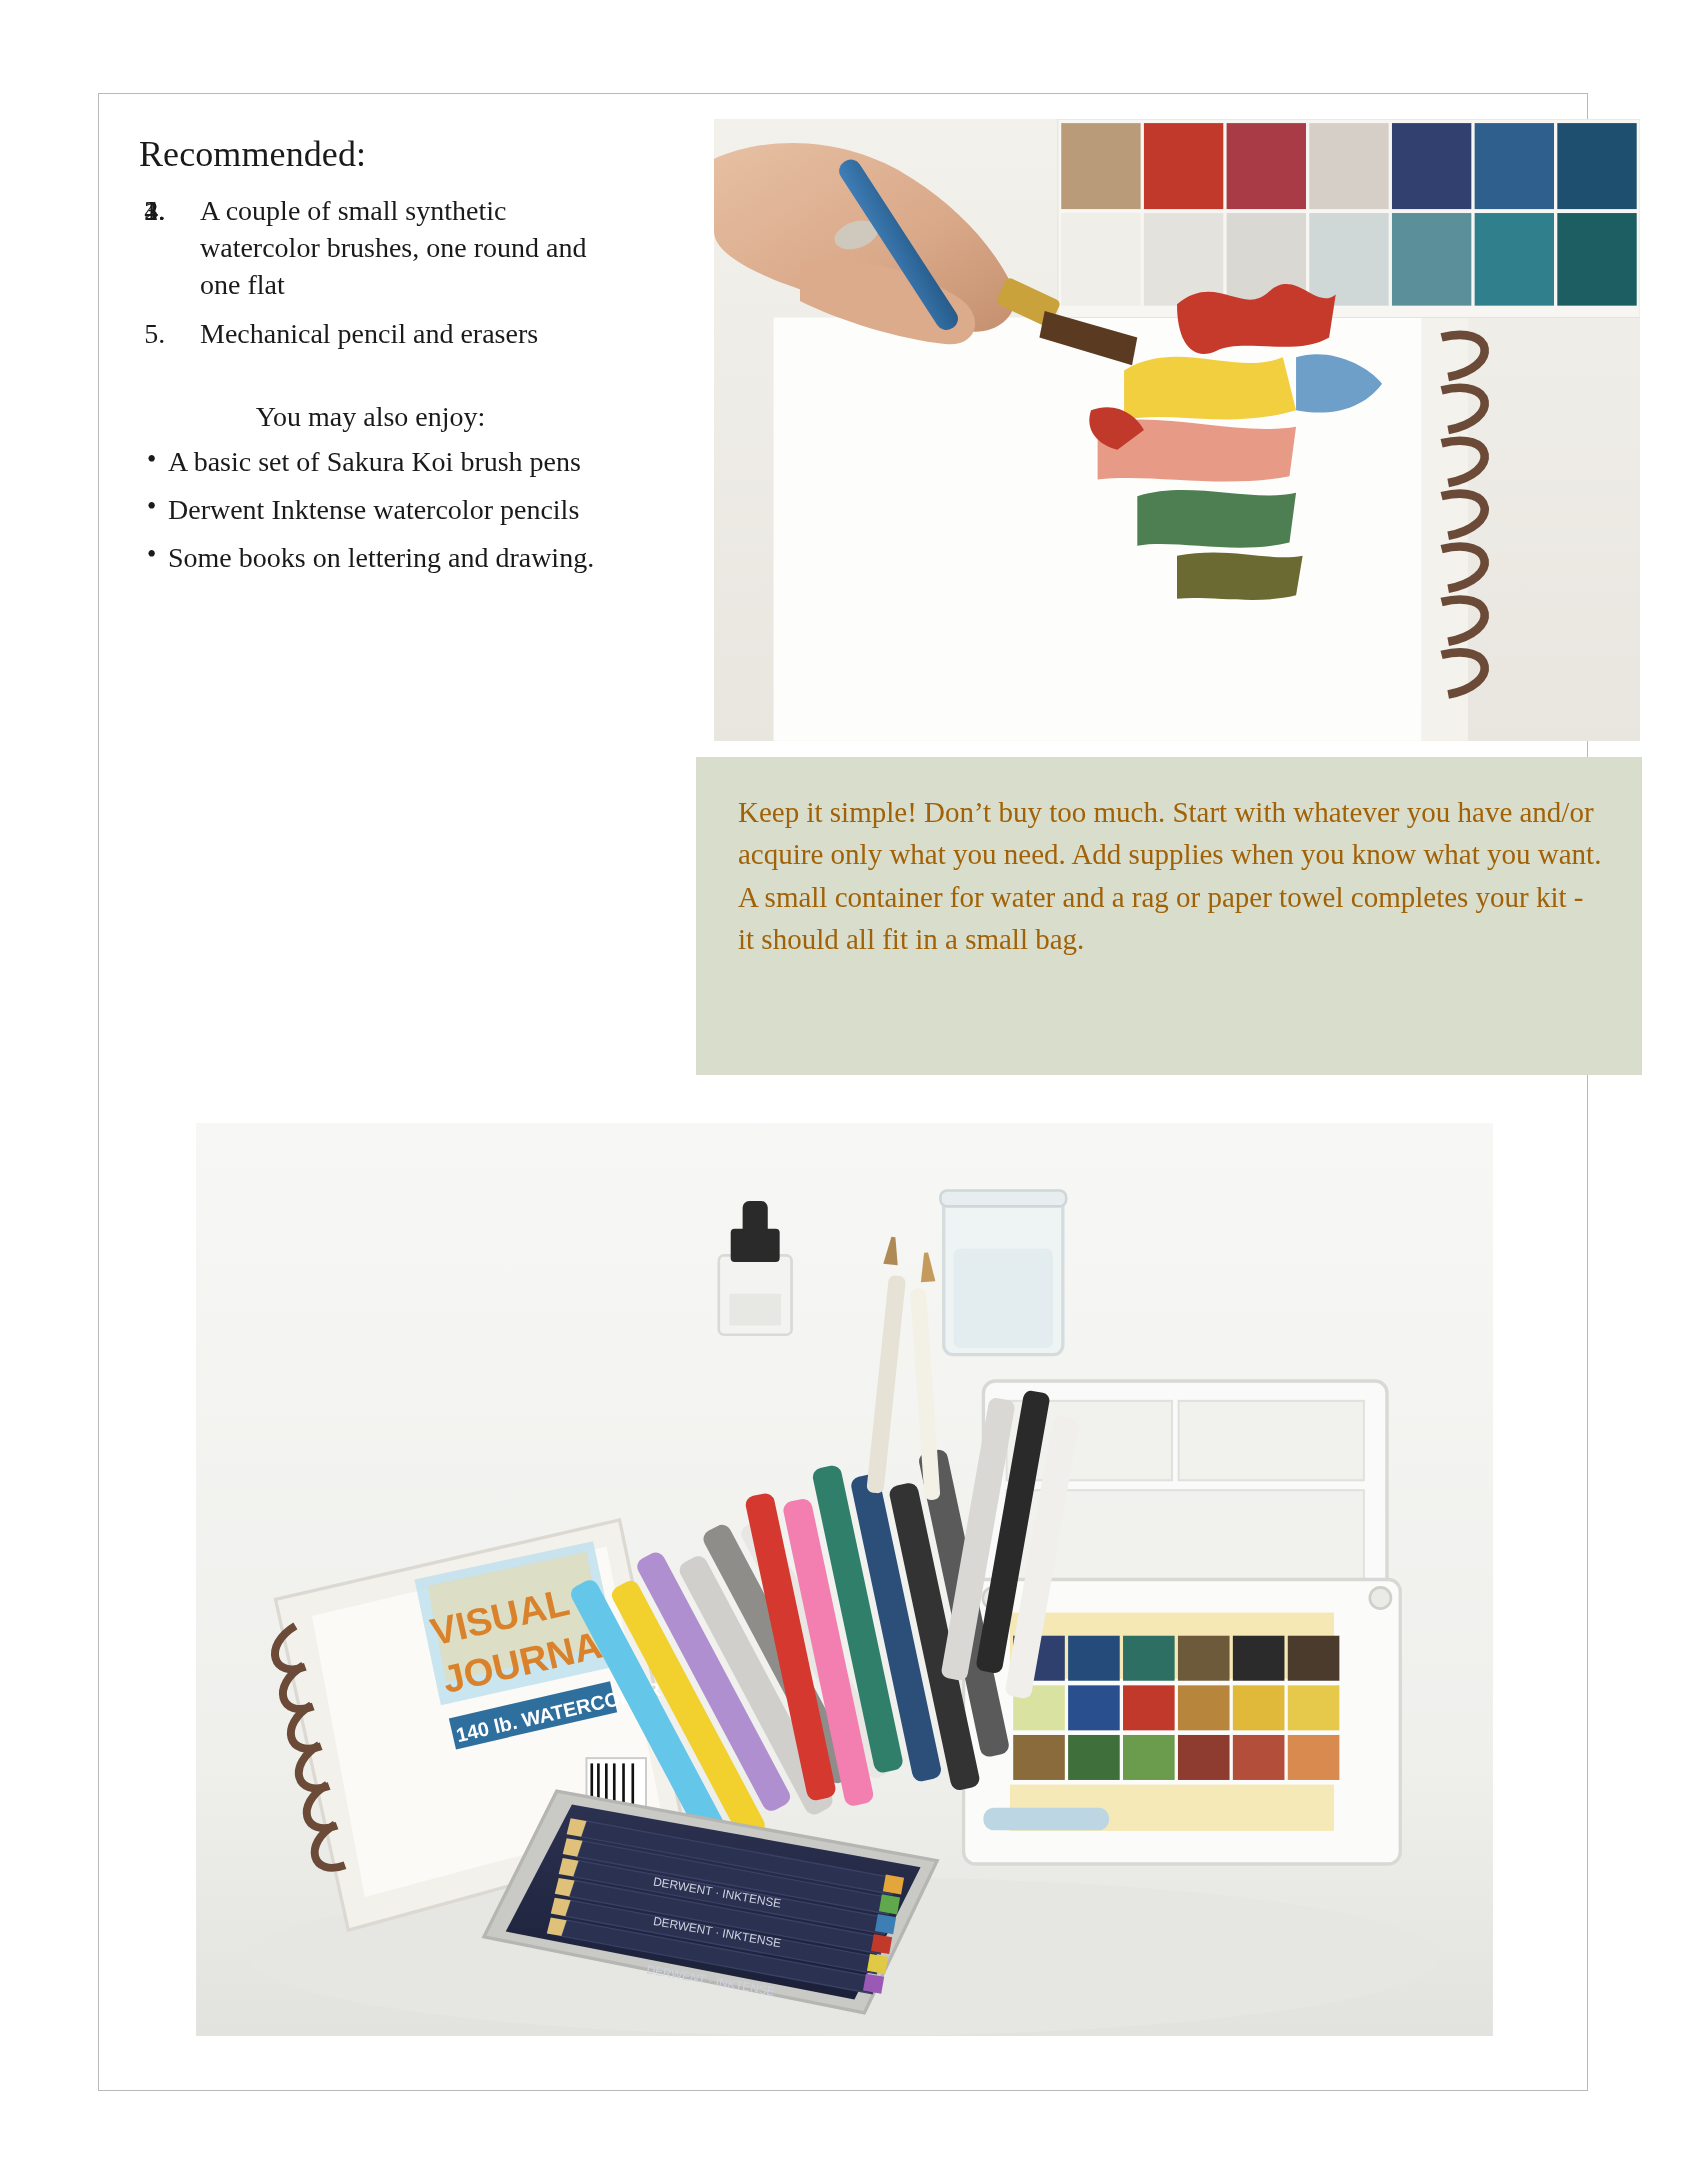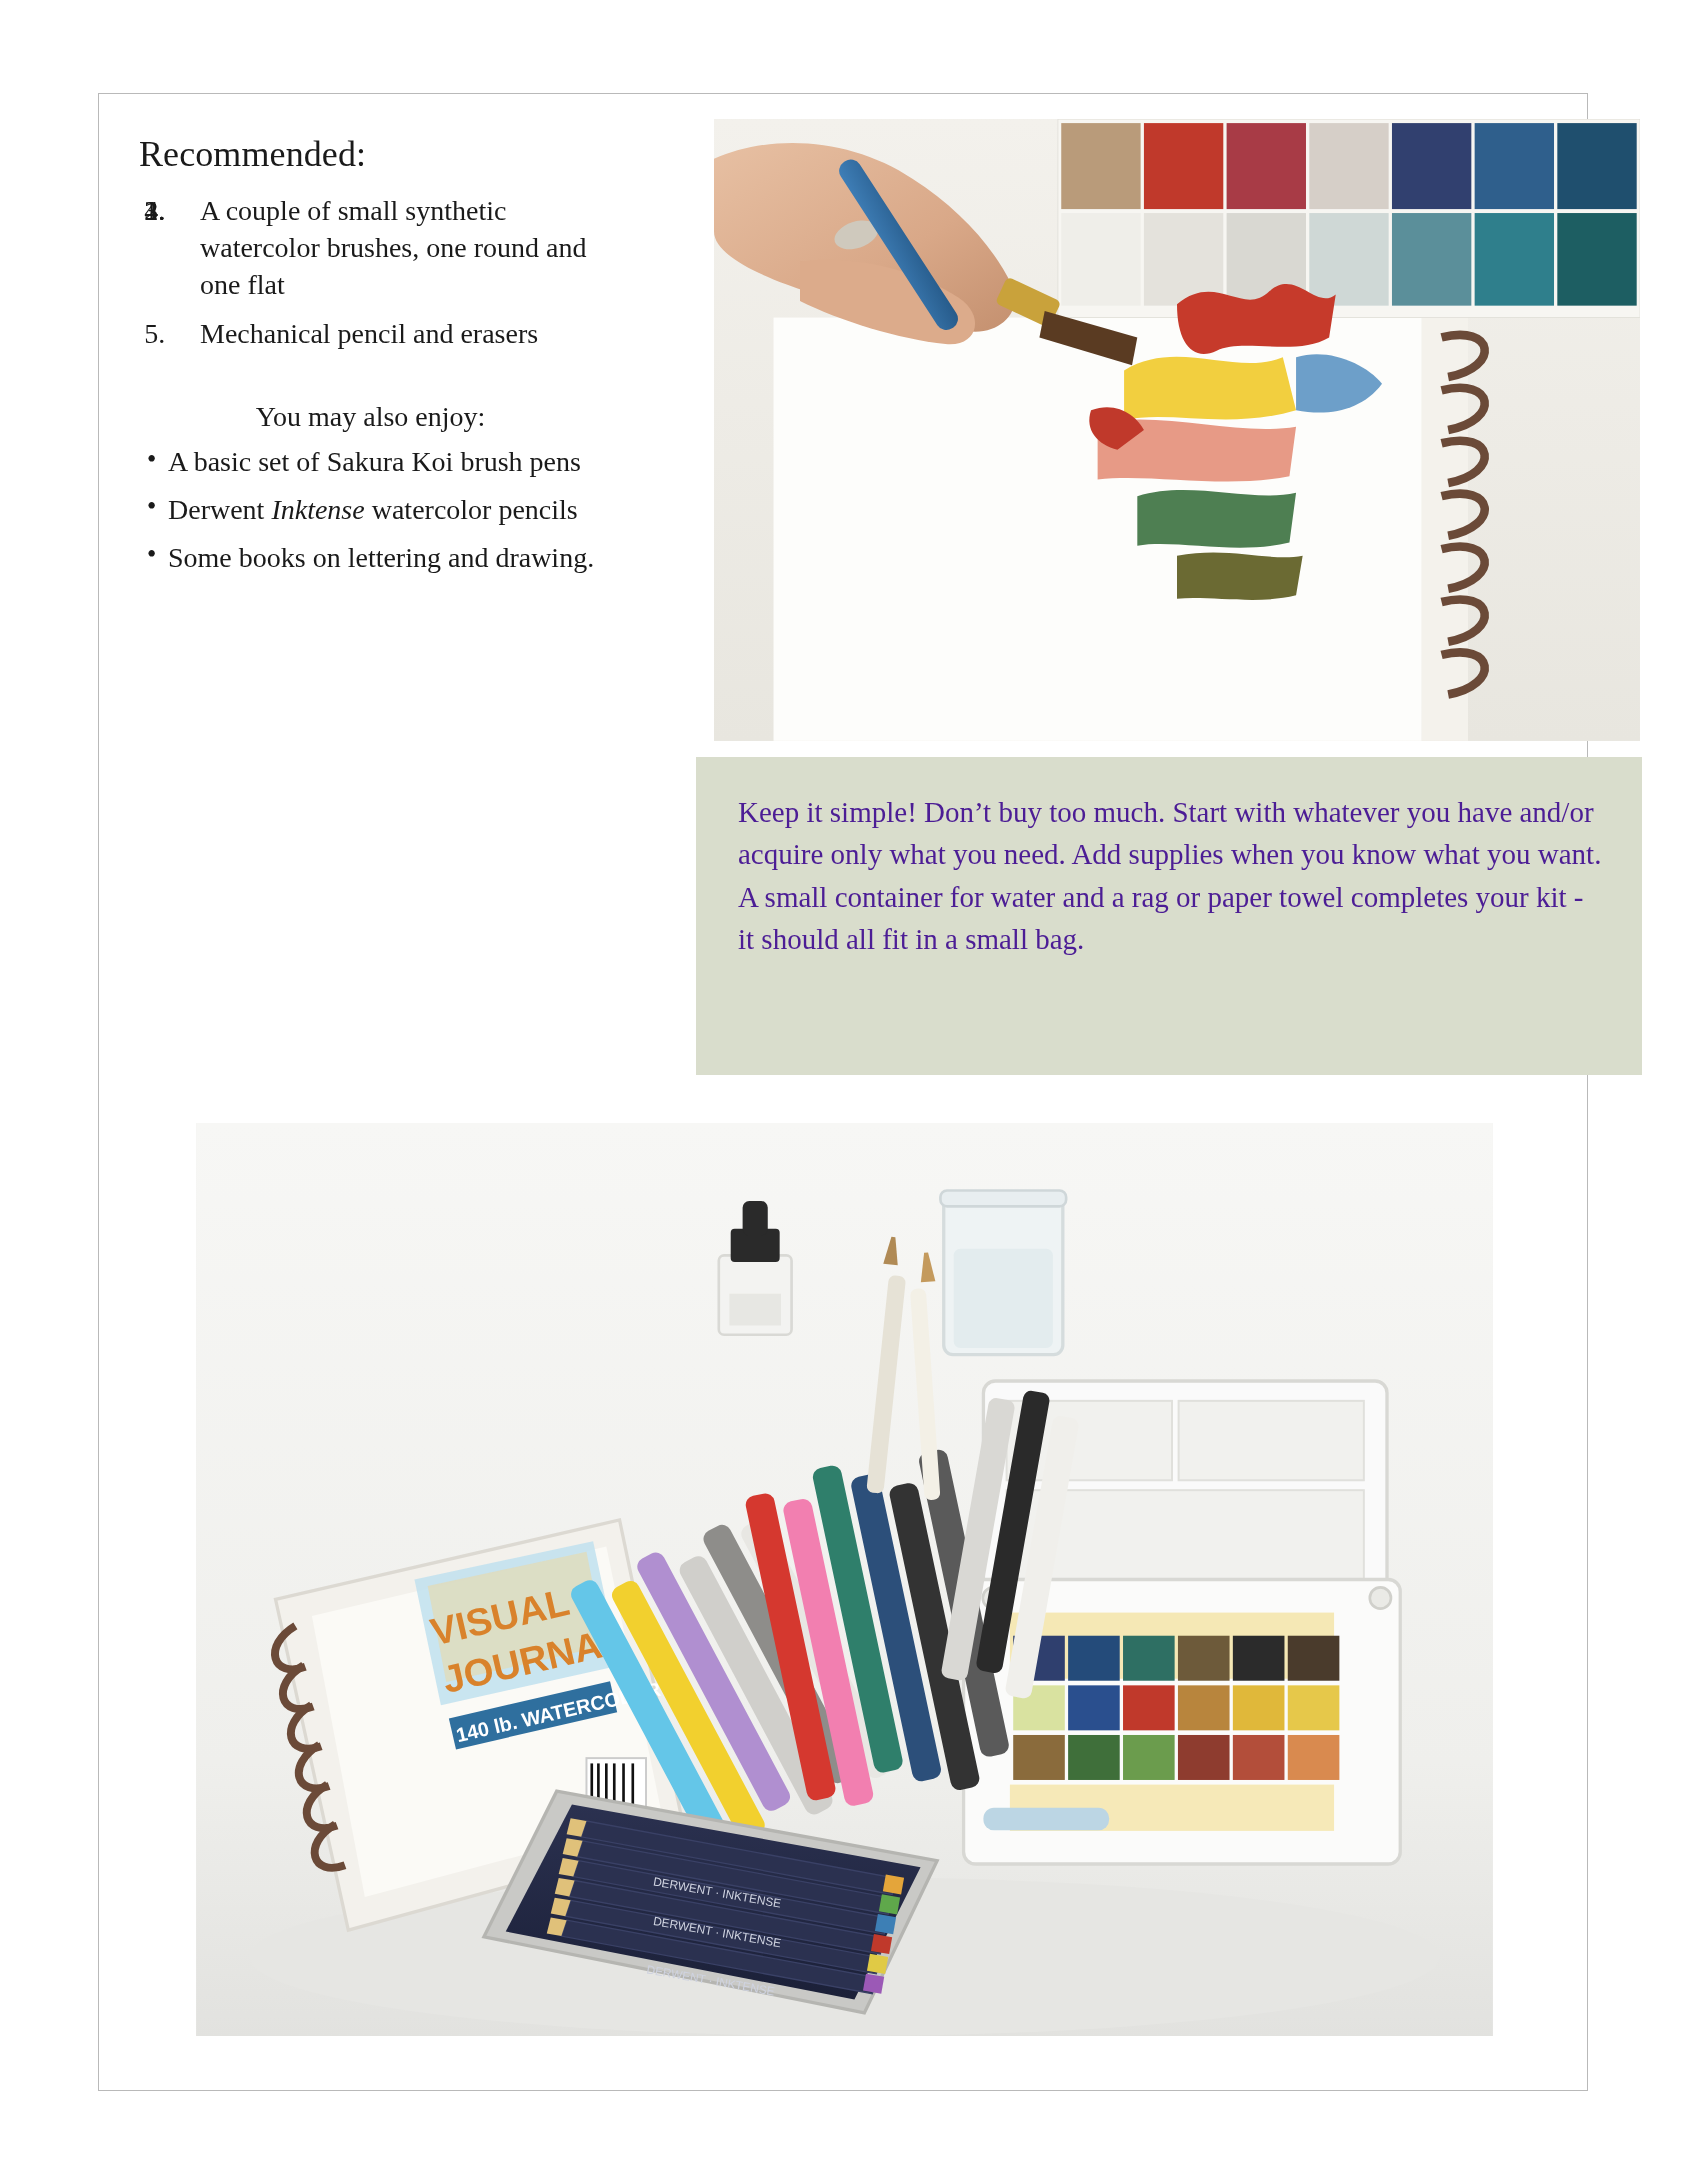--- a/index.html
+++ b/index.html
@@ -75,21 +75,21 @@
     font-size: 28px;
     line-height: 1.33;
     margin-bottom: 10.6px;
   }
   ul.enjoy-list li .bullet {
     position: absolute;
     left: 8px;
     top: -1.3px;
     font-size: 26.5px;
   }
-  .ital { font-style: italic; }
+  .ital { }
 
   
   .photo-top {
     position: absolute;
     left: 615px;
     top: 25px;
     width: 926px;
     height: 622px;
     overflow: hidden;
     background: #efeee9;
@@ -103,21 +103,21 @@
     width: 946px;
     height: 318px;
     background: #d9ddcc;
     box-sizing: border-box;
     padding: 34px 37px 0 42px;
   }
   .callout p {
     margin: 0;
     font-size: 29px;
     line-height: 1.46;
-    color: #4c1d95;
+    color: #a16207;
   }
 
   
   .photo-bottom {
     position: absolute;
     left: 97px;
     top: 1029px;
     width: 1297px;
     height: 913px;
     overflow: hidden;

